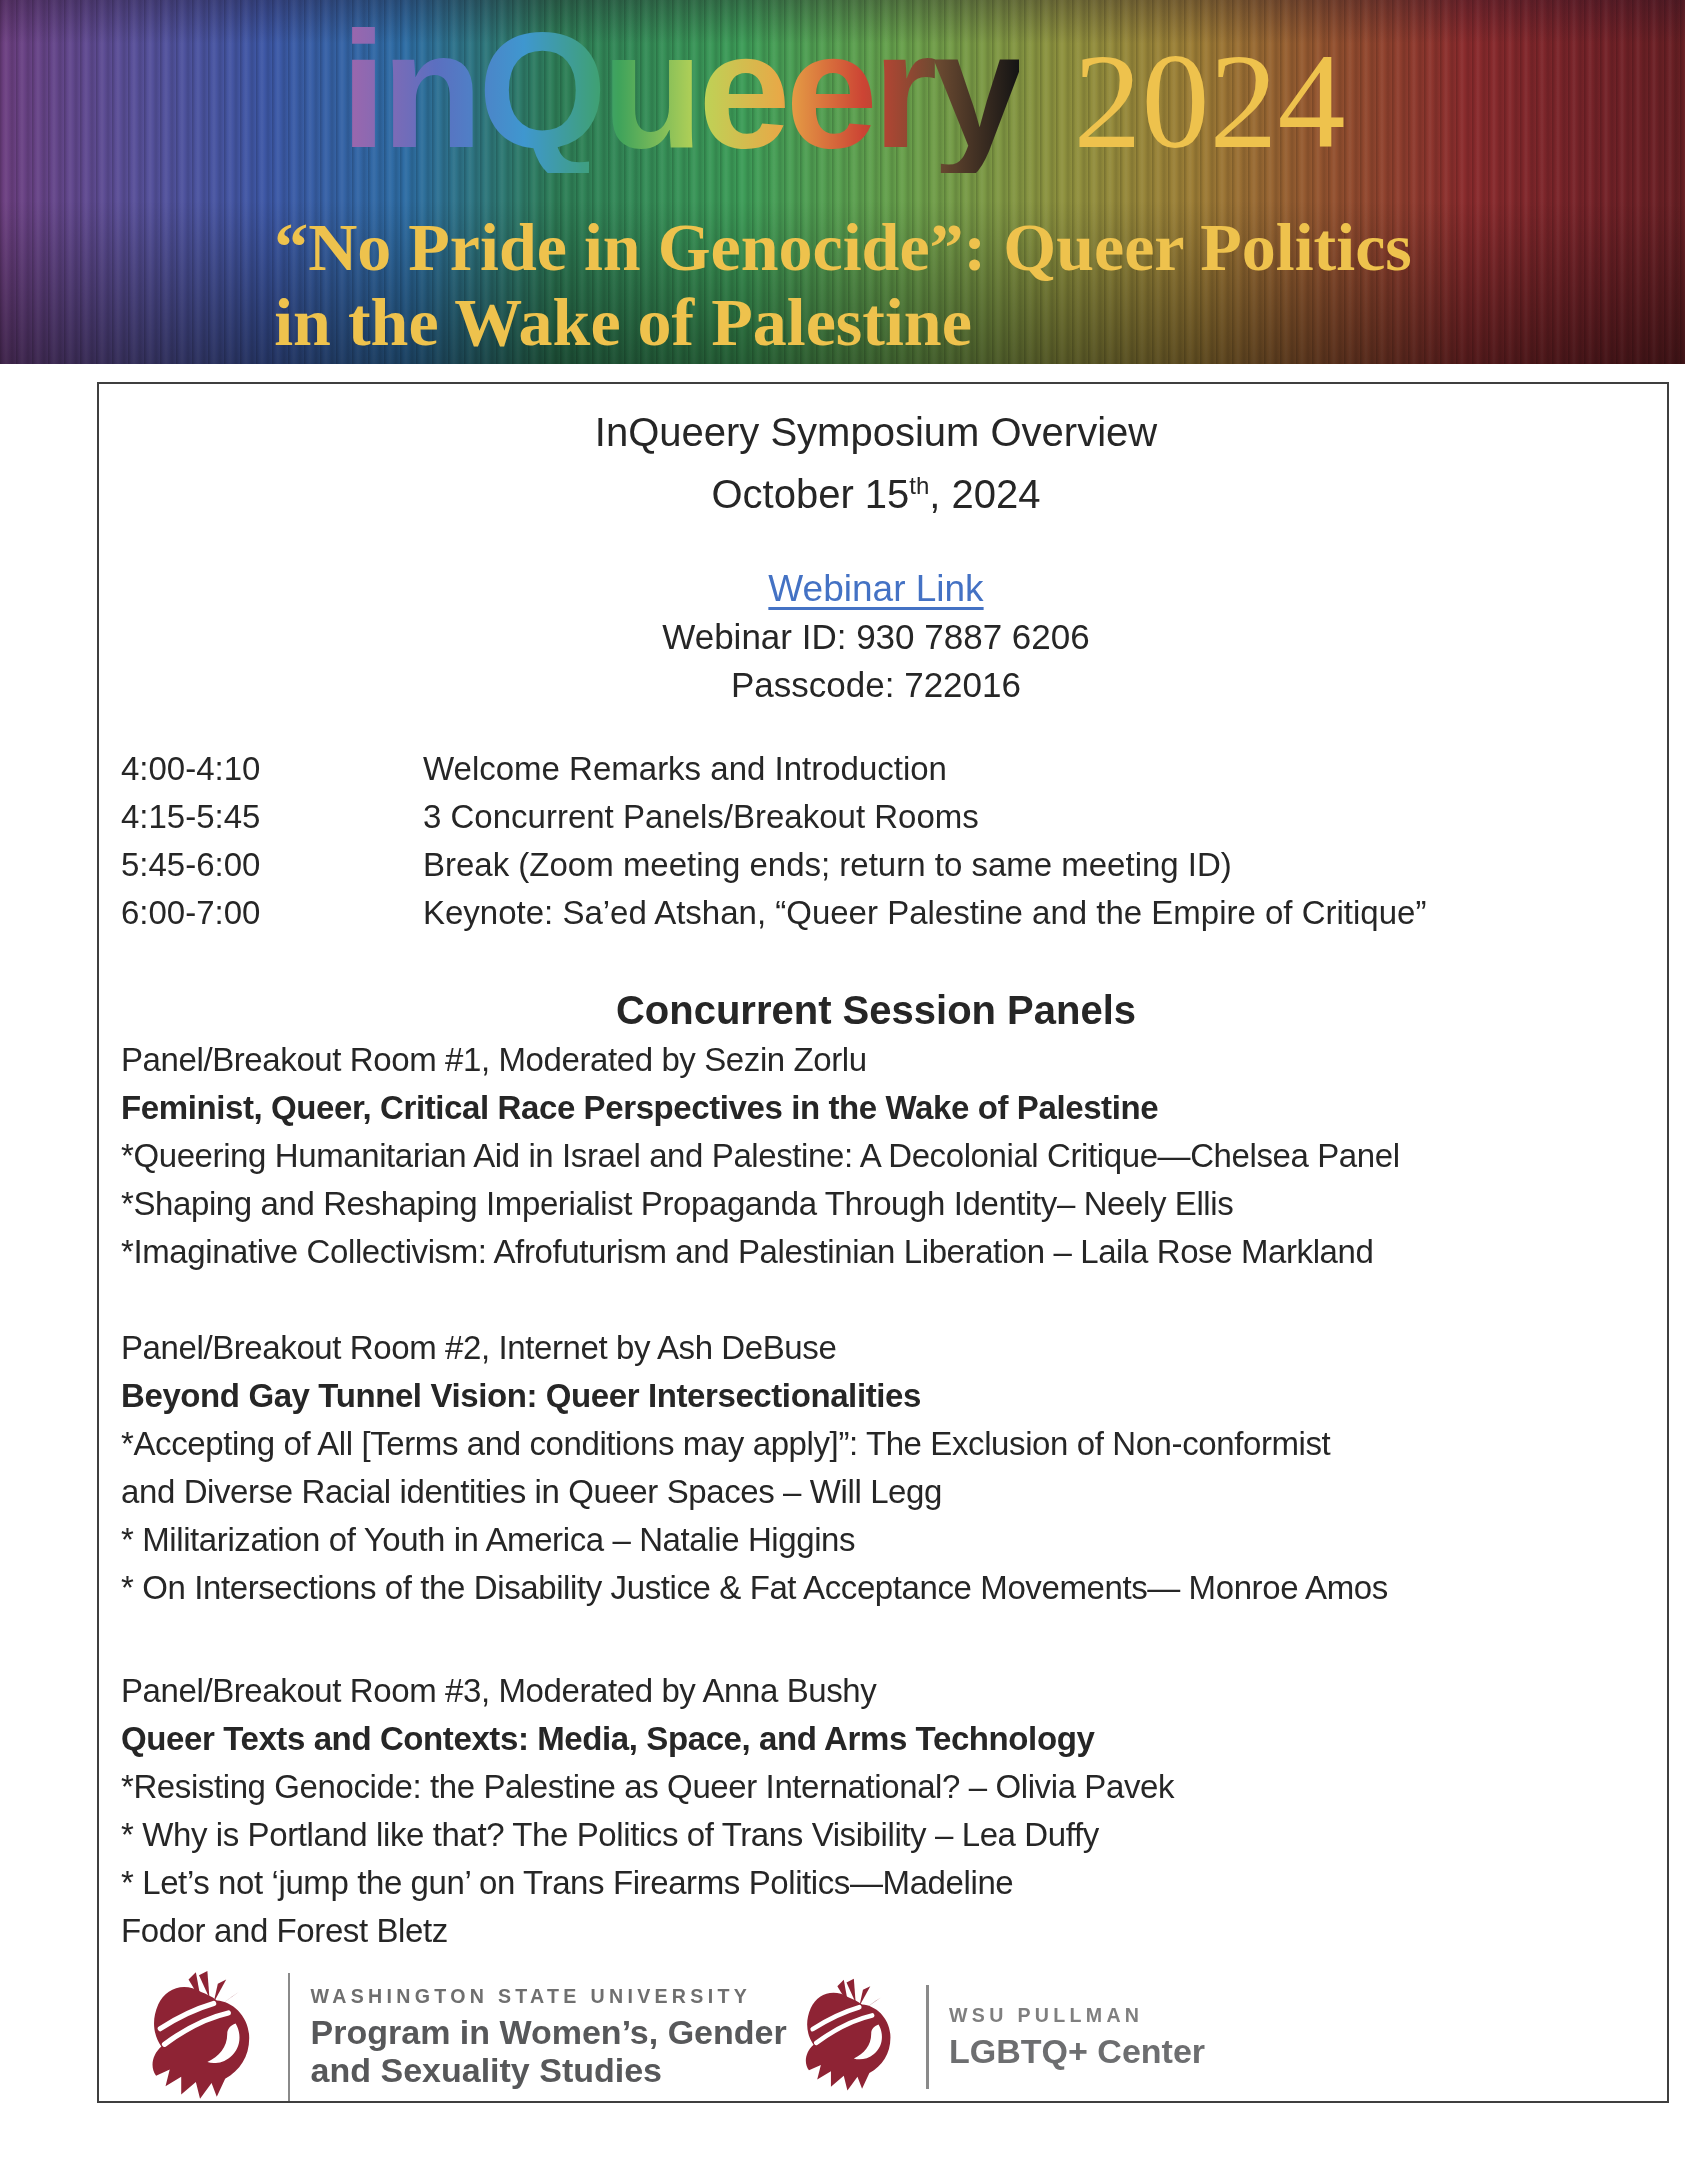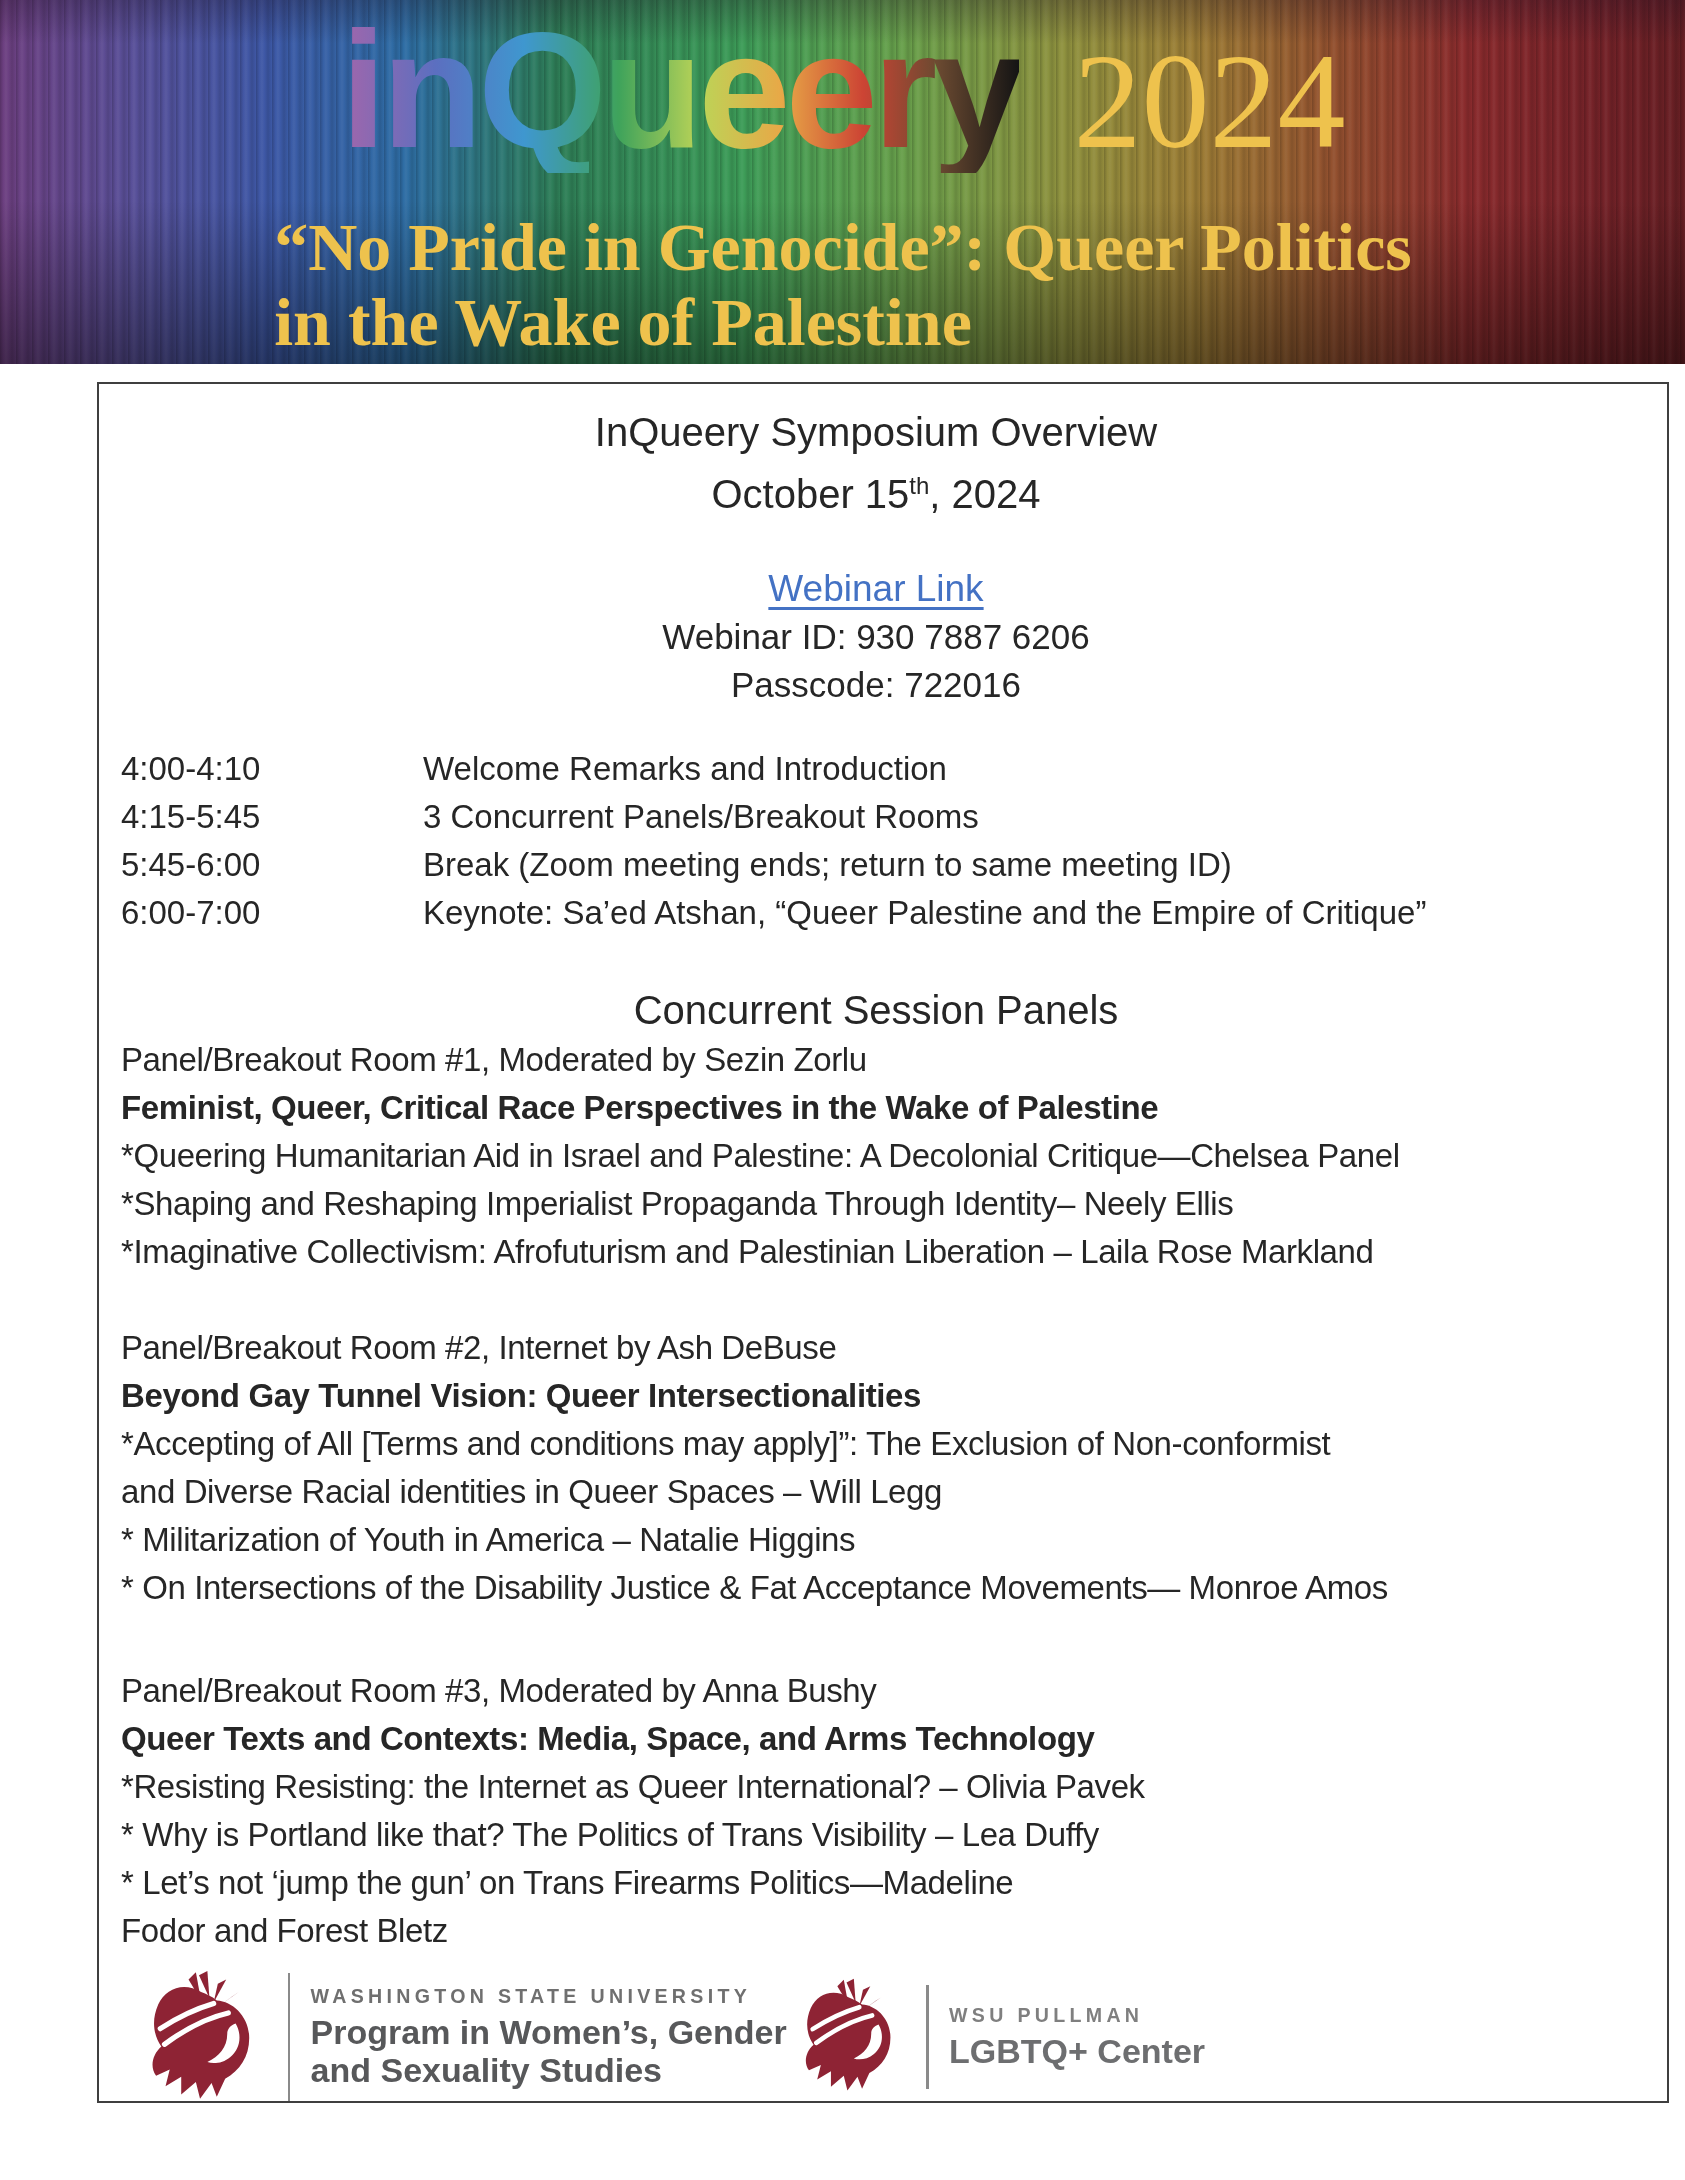--- a/index.html
+++ b/index.html
@@ -37,21 +37,21 @@
   }
   .center{text-align:center;}
   .overview-heading,.date-line{font-size:40px;line-height:53px;font-weight:400;white-space:nowrap;}
   .date-line sup{font-size:24px;}
   .link-block{margin-top:44px;font-size:37px;line-height:48px;}
   .webinar-link{color:#4472c4;text-decoration:underline;text-underline-offset:6px;text-decoration-thickness:2.6px;cursor:pointer;}
   .meta-line{font-size:35px;line-height:48px;}
   .schedule{margin-top:36px;font-size:33px;line-height:48px;}
   .sched-row{display:flex;white-space:nowrap;}
   .sched-time{flex:0 0 302px;}
-  .panels-heading{margin-top:48px;font-size:40px;line-height:51px;font-weight:400;}
+  .panels-heading{margin-top:48px;font-size:40px;line-height:51px;font-weight:700;}
   .panel-group{margin-top:0;}
   .panel-group + .panel-group{margin-top:48px;}
   .panel-group.extra-gap{margin-top:55px;}
   .panel-line{font-size:33px;line-height:48px;letter-spacing:-0.4px;white-space:nowrap;}
   .panel-title{font-weight:700;}
   
   .footer{
     margin-top:13.6px;display:flex;align-items:center;
     padding:0 128px 0 10.2px;
   }
@@ -148,21 +148,21 @@
     <div class="panel-line panel-title">Beyond Gay Tunnel Vision: Queer Intersectionalities</div>
   <div class="panel-line">*Accepting of All [Terms and conditions may apply]”: The Exclusion of Non-conformist</div>
         <div class="panel-line">and Diverse Racial identities in Queer Spaces – Will Legg</div>
         <div class="panel-line">* Militarization of Youth in America – Natalie Higgins</div>
         <div class="panel-line">* On Intersections of the Disability Justice &amp; Fat Acceptance Movements— Monroe Amos</div>
       </div>
 
   <div class="panel-group extra-gap">
     <div class="panel-line moderator">Panel/Breakout Room #3, Moderated by Anna Bushy</div>
     <div class="panel-line panel-title">Queer Texts and Contexts: Media, Space, and Arms Technology</div>
-  <div class="panel-line">*Resisting Resisting: the Internet as Queer International? – Olivia Pavek</div>
+  <div class="panel-line">*Resisting Genocide: the Palestine as Queer International? – Olivia Pavek</div>
         <div class="panel-line">* Why is Portland like that? The Politics of Trans Visibility – Lea Duffy</div>
         <div class="panel-line">* Let’s not ‘jump the gun’ on Trans Firearms Politics—Madeline</div>
         <div class="panel-line">Fodor and Forest Bletz</div>
       </div>
 </div>
 
   <div class="footer">
     <div class="logo-group left">
       <svg class="cougar" width="136" height="136" viewBox="0 0 120 130">
           <use href="#cougar-shape"></use>

